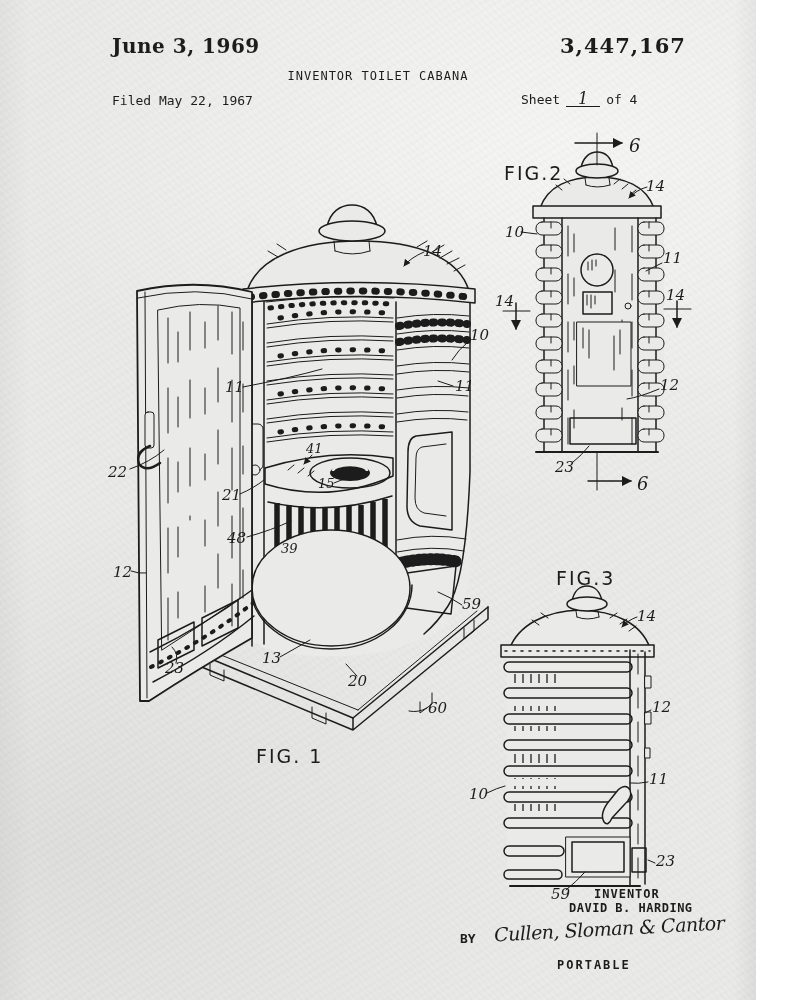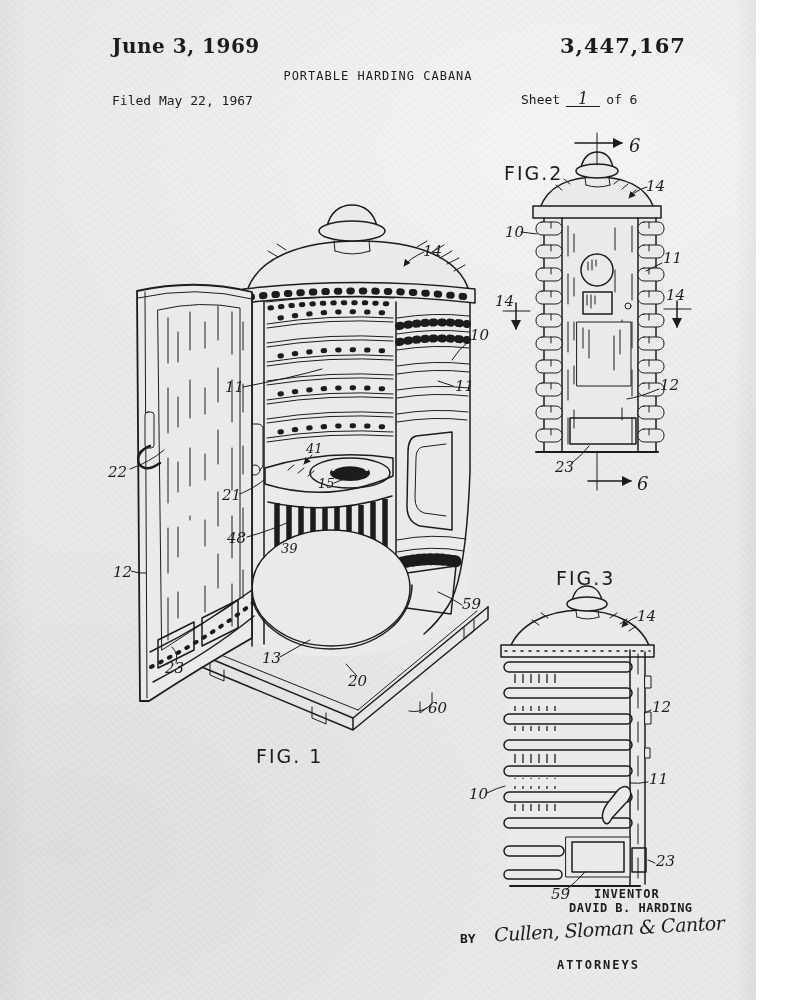--- a/index.html
+++ b/index.html
@@ -41,24 +41,24 @@
   svg .cap{font:19px "DejaVu Sans",sans-serif;letter-spacing:2px;}
 </style>
 </head>
 <body>
 
 <div class="page">
   <div class="grain"></div>
 
   <div class="abs h-date">June 3, 1969</div>
   <div class="abs h-num">3,447,167</div>
-  <div class="abs h-title">PORTABLE HARDING CABANA</div>
+  <div class="abs h-title">INVENTOR TOILET CABANA</div>
   <div class="abs h-filed">Filed May 22, 1967</div>
   <div class="abs h-sheet">
-    <span>Sheet</span><span class="hand-one">1</span><span>of 6</span>
+    <span>Sheet</span><span class="hand-one">1</span><span>of 4</span>
   </div>
 
   <svg class="abs" style="left:0;top:0" width="800" height="1000" viewBox="0 0 800 1000">
     <defs>
       <pattern id="grille" width="4.5" height="4.5" patternUnits="userSpaceOnUse">
         <rect width="4.5" height="4.5" fill="#141414"></rect>
         <path d="M0,2.2 H4.5 M2.2,0 V4.5" stroke="#7a7a78" stroke-width="0.6"></path>
       </pattern>
       <pattern id="mesh" width="4.6" height="4.6" patternUnits="userSpaceOnUse">
         <path d="M0,0 L4.6,4.6 M4.6,0 L0,4.6" stroke="#161616" stroke-width="0.9"></path>
@@ -365,14 +365,14 @@
       <text class="ref" x="656" y="866">23</text>
       <text class="ref" x="551" y="899">59</text>
       <text class="cap" x="556" y="585">FIG.3</text>
     </g>
   </svg>
 
   <div class="abs f-inventor">INVENTOR</div>
   <div class="abs f-invname">DAVID B. HARDING</div>
   <div class="abs f-by">BY</div>
   <div class="abs f-sig">Cullen, Sloman &amp; Cantor</div>
-  <div class="abs f-att">ATTORNEYS</div>
+  <div class="abs f-att">PORTABLE</div>
 </div>
 
 </body></html>

